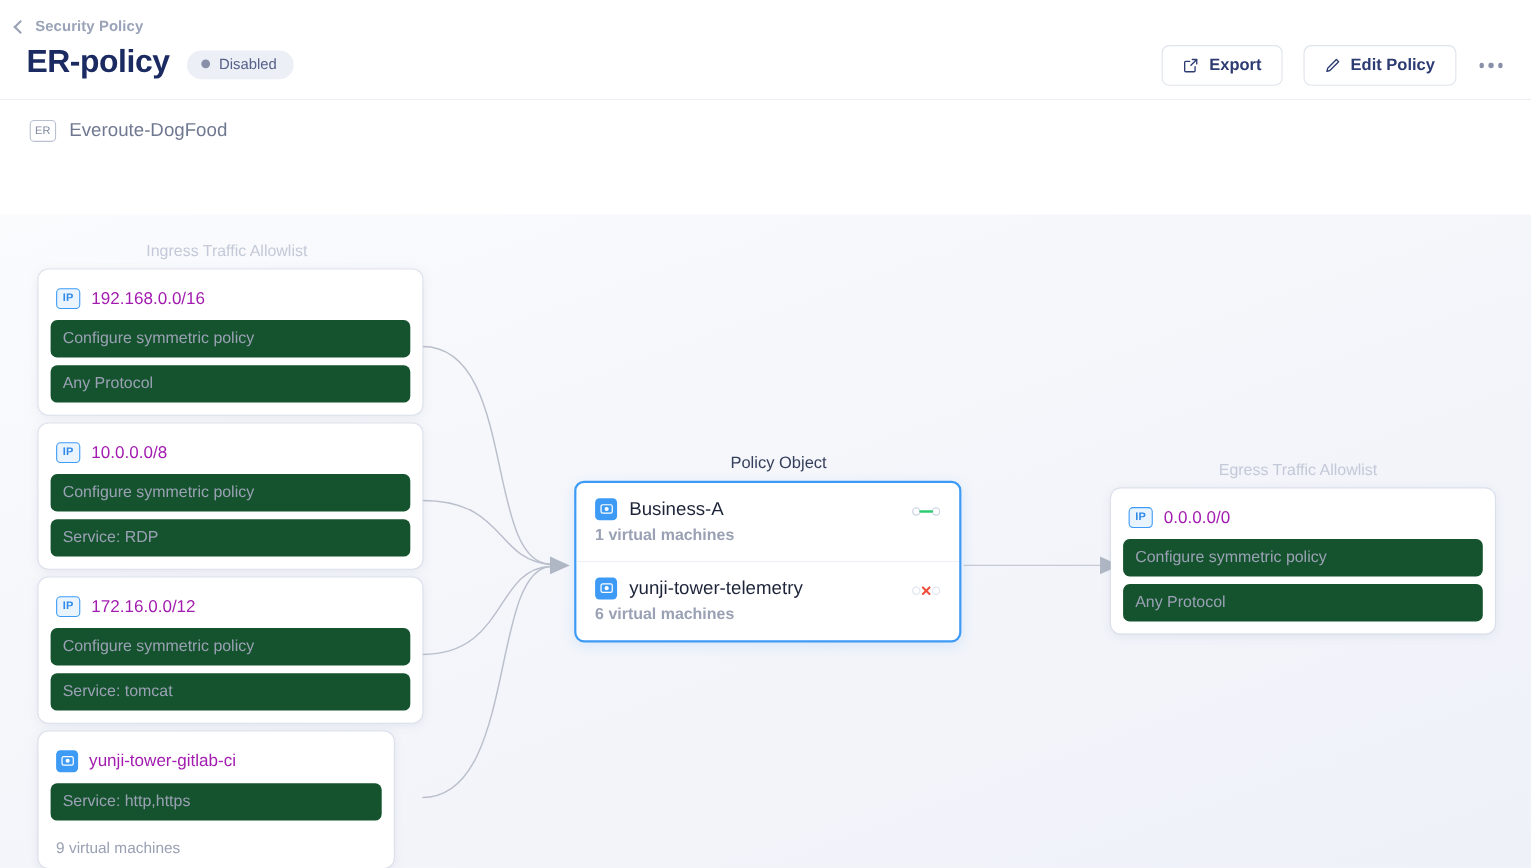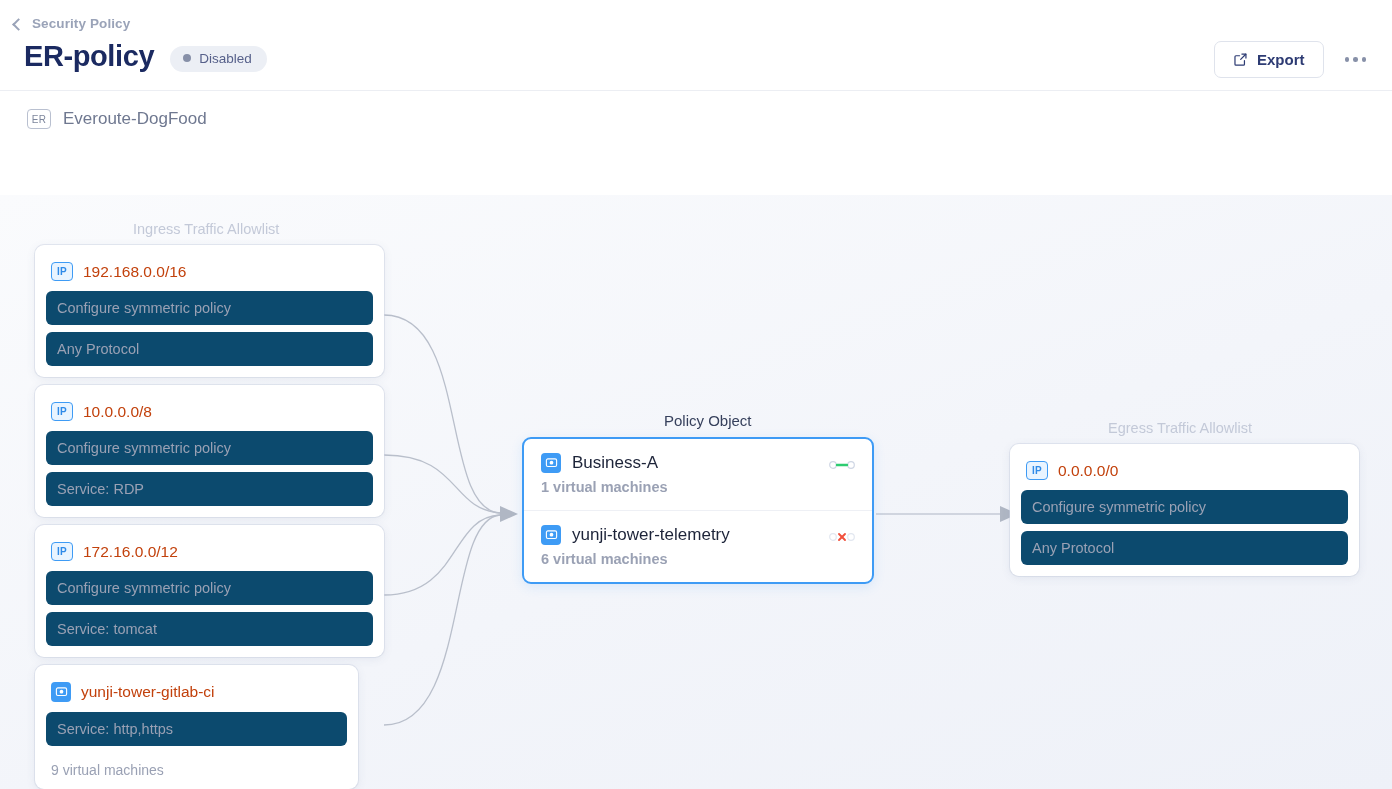--- a/index.html
+++ b/index.html
@@ -118,23 +118,23 @@
     border: 1px solid #3e9bf5; border-radius: 4px;
     background: #e9f4ff;
     display: flex; align-items: center; justify-content: center;
     font-size: 10px; font-weight: bold; color: #2f8ae8; letter-spacing: .2px;
   }
   .vm-badge {
     width: 20px; height: 20px; flex: none;
     border-radius: 4px; background: #3e9bf5;
     display: flex; align-items: center; justify-content: center;
   }
-  .card-title { font-size: 15.5px; color: #c2410c; }
+  .card-title { font-size: 15.5px; color: #a21caf; }
   .card-row {
-    background: #0c4a6e; border-radius: 6px;
+    background: #14532d; border-radius: 6px;
     padding: 9px 11px;
     font-size: 14.5px; color: #9aa1b4;
     margin-bottom: 7px;
   }
   .card-row:last-child { margin-bottom: 0; }
   .card-foot {
     font-size: 14px; color: #9aa1b4;
     padding: 9px 5px 0 5px;
   }
 
@@ -183,20 +183,28 @@
         <span>
           <svg width="15" height="15" viewBox="0 0 16 16" fill="none">
             <path d="M9.5 2.2h4.3v4.3" stroke="#2d3b73" stroke-width="1.3" stroke-linecap="round" stroke-linejoin="round"></path>
             <path d="M13.6 2.4 8.2 7.8" stroke="#2d3b73" stroke-width="1.3" stroke-linecap="round"></path>
             <path d="M12.2 9.2v3.9a1 1 0 0 1-1 1H3.1a1 1 0 0 1-1-1V5a1 1 0 0 1 1-1h3.9" stroke="#2d3b73" stroke-width="1.3" stroke-linecap="round" stroke-linejoin="round"></path>
           </svg>
         </span>
         <span>Export</span>
       </button>
 
+      <button class="btn">
+        <span>
+          <svg width="15" height="15" viewBox="0 0 16 16" fill="none">
+            <path d="M11.6 2.2 13.8 4.4 5.3 12.9 2.4 13.7 3.2 10.8z" stroke="#2d3b73" stroke-width="1.3" stroke-linejoin="round"></path>
+          </svg>
+        </span>
+        <span>Edit Policy</span>
+      </button>
 
       <div class="more-btn">
         <span class="more-dot"></span>
         <span class="more-dot"></span>
         <span class="more-dot"></span>
       </div>
 
     </div>
   </div>
 

